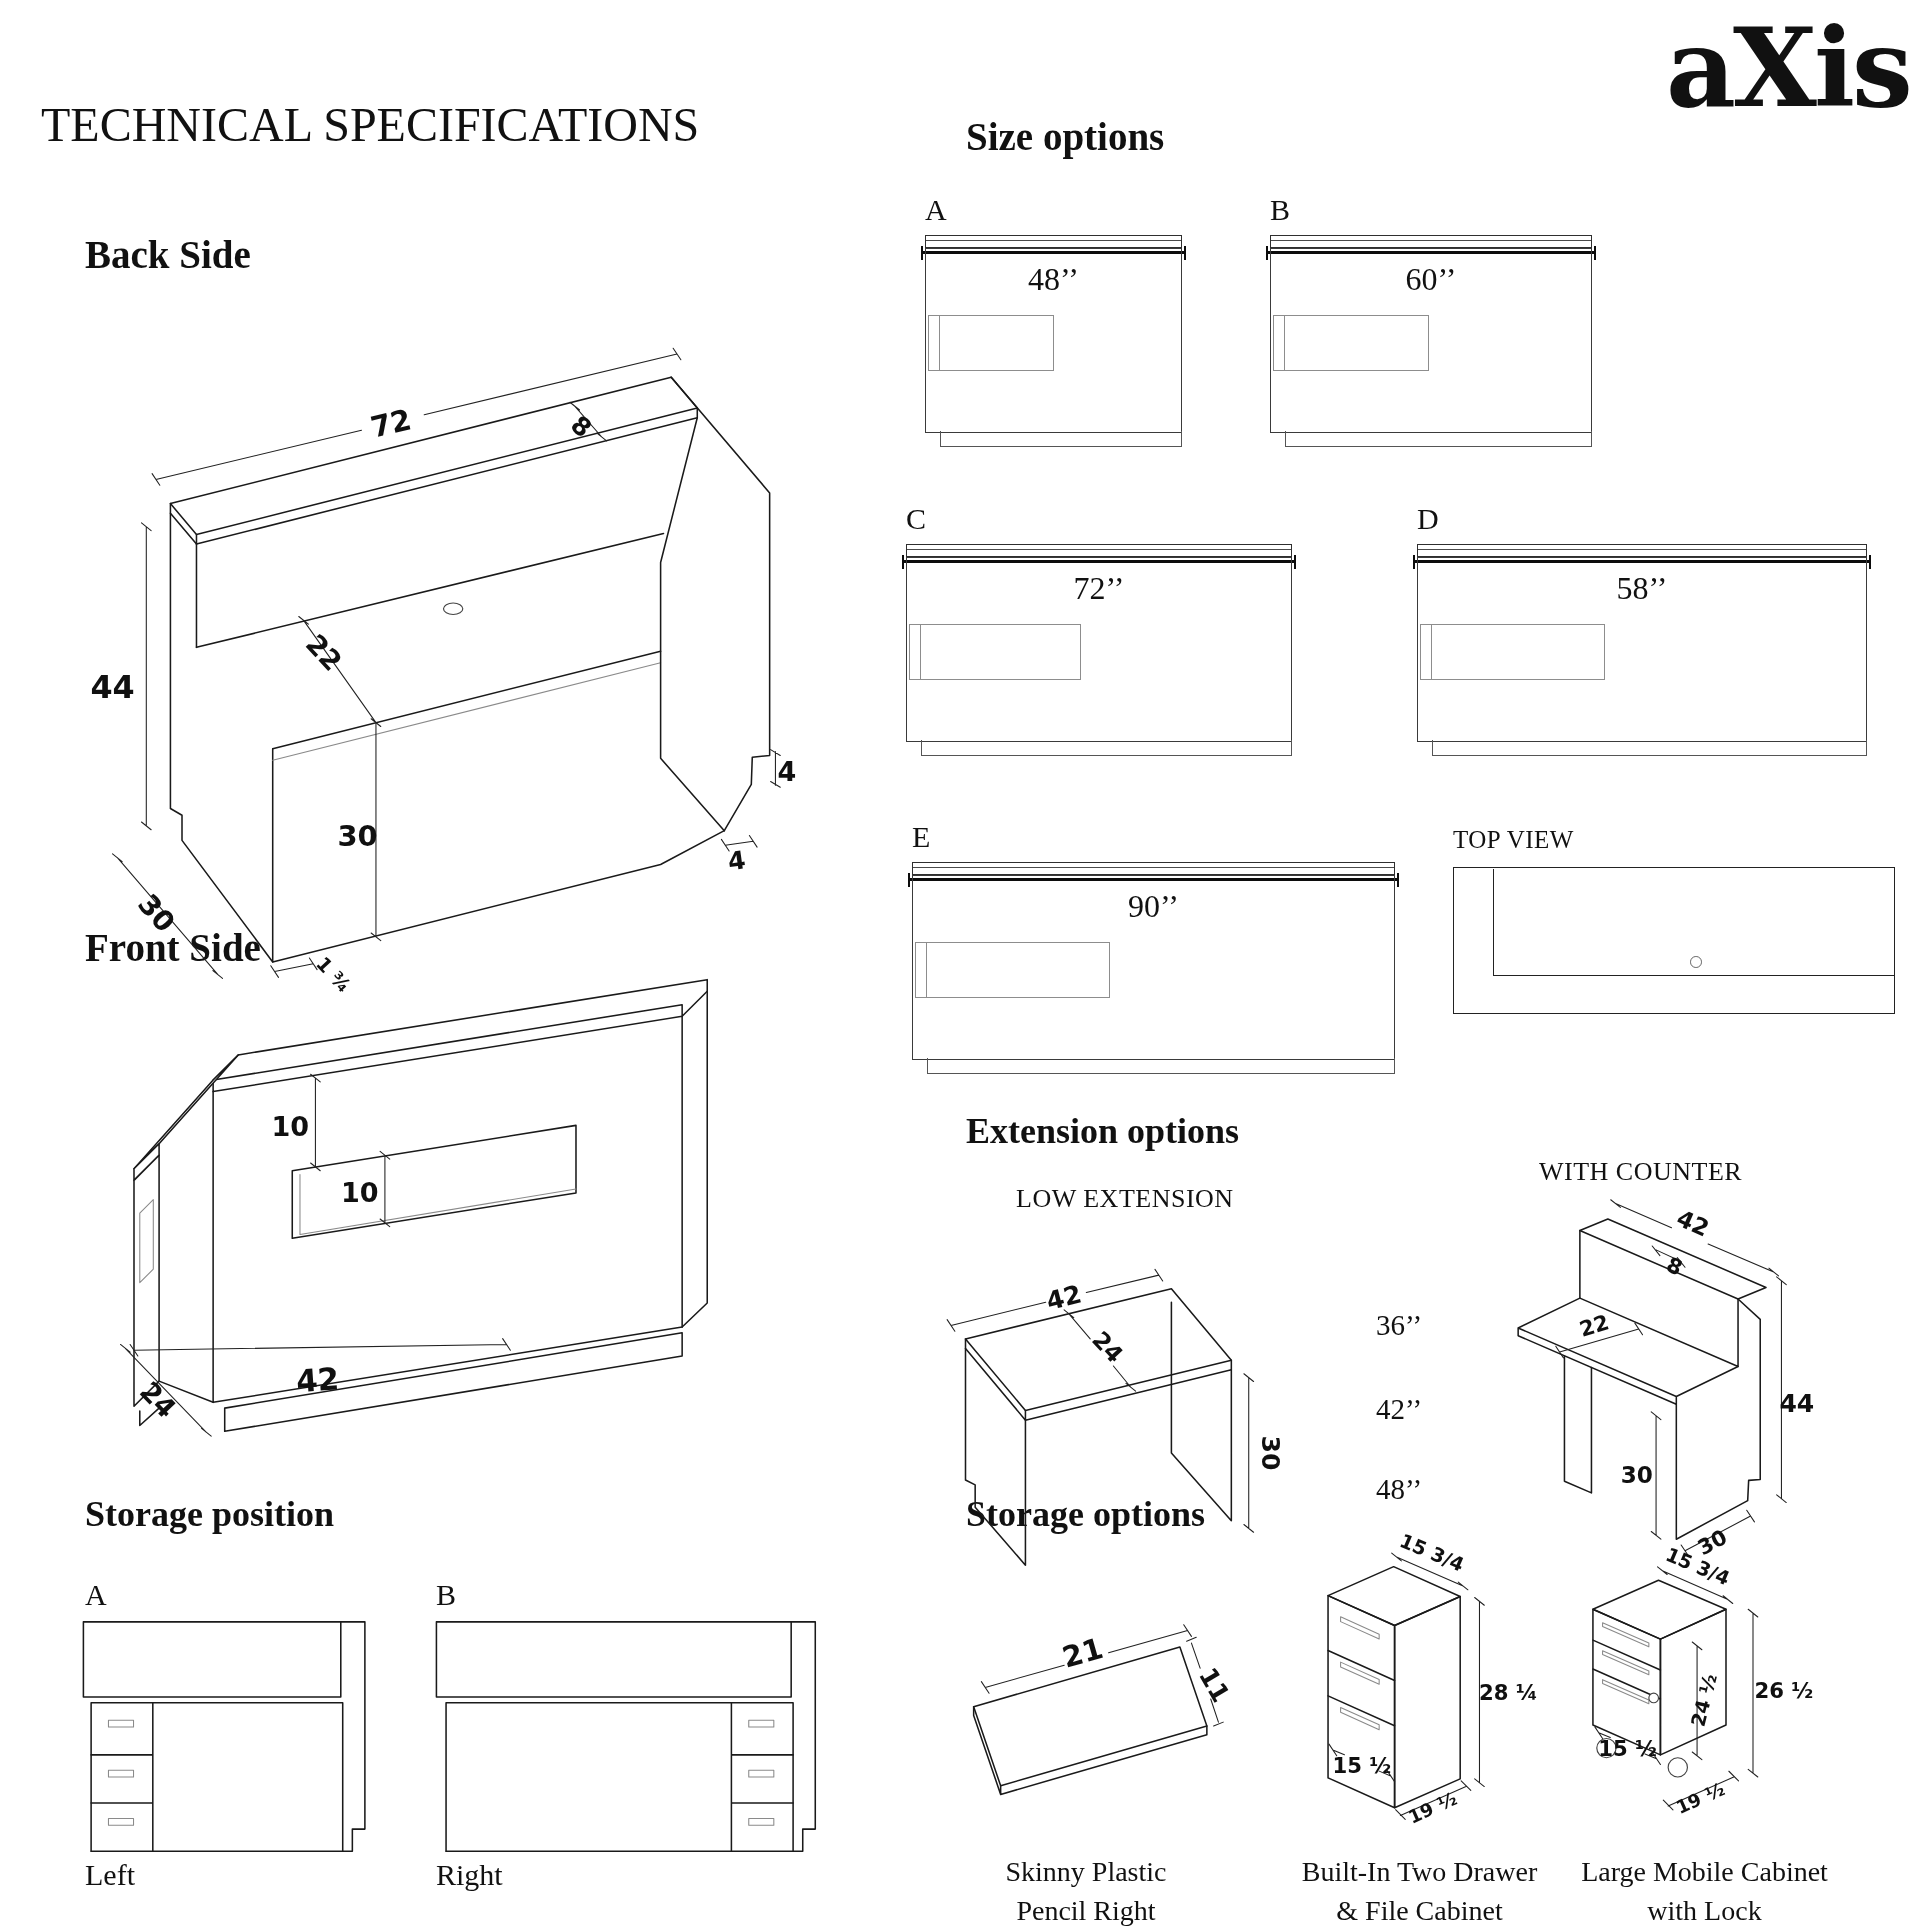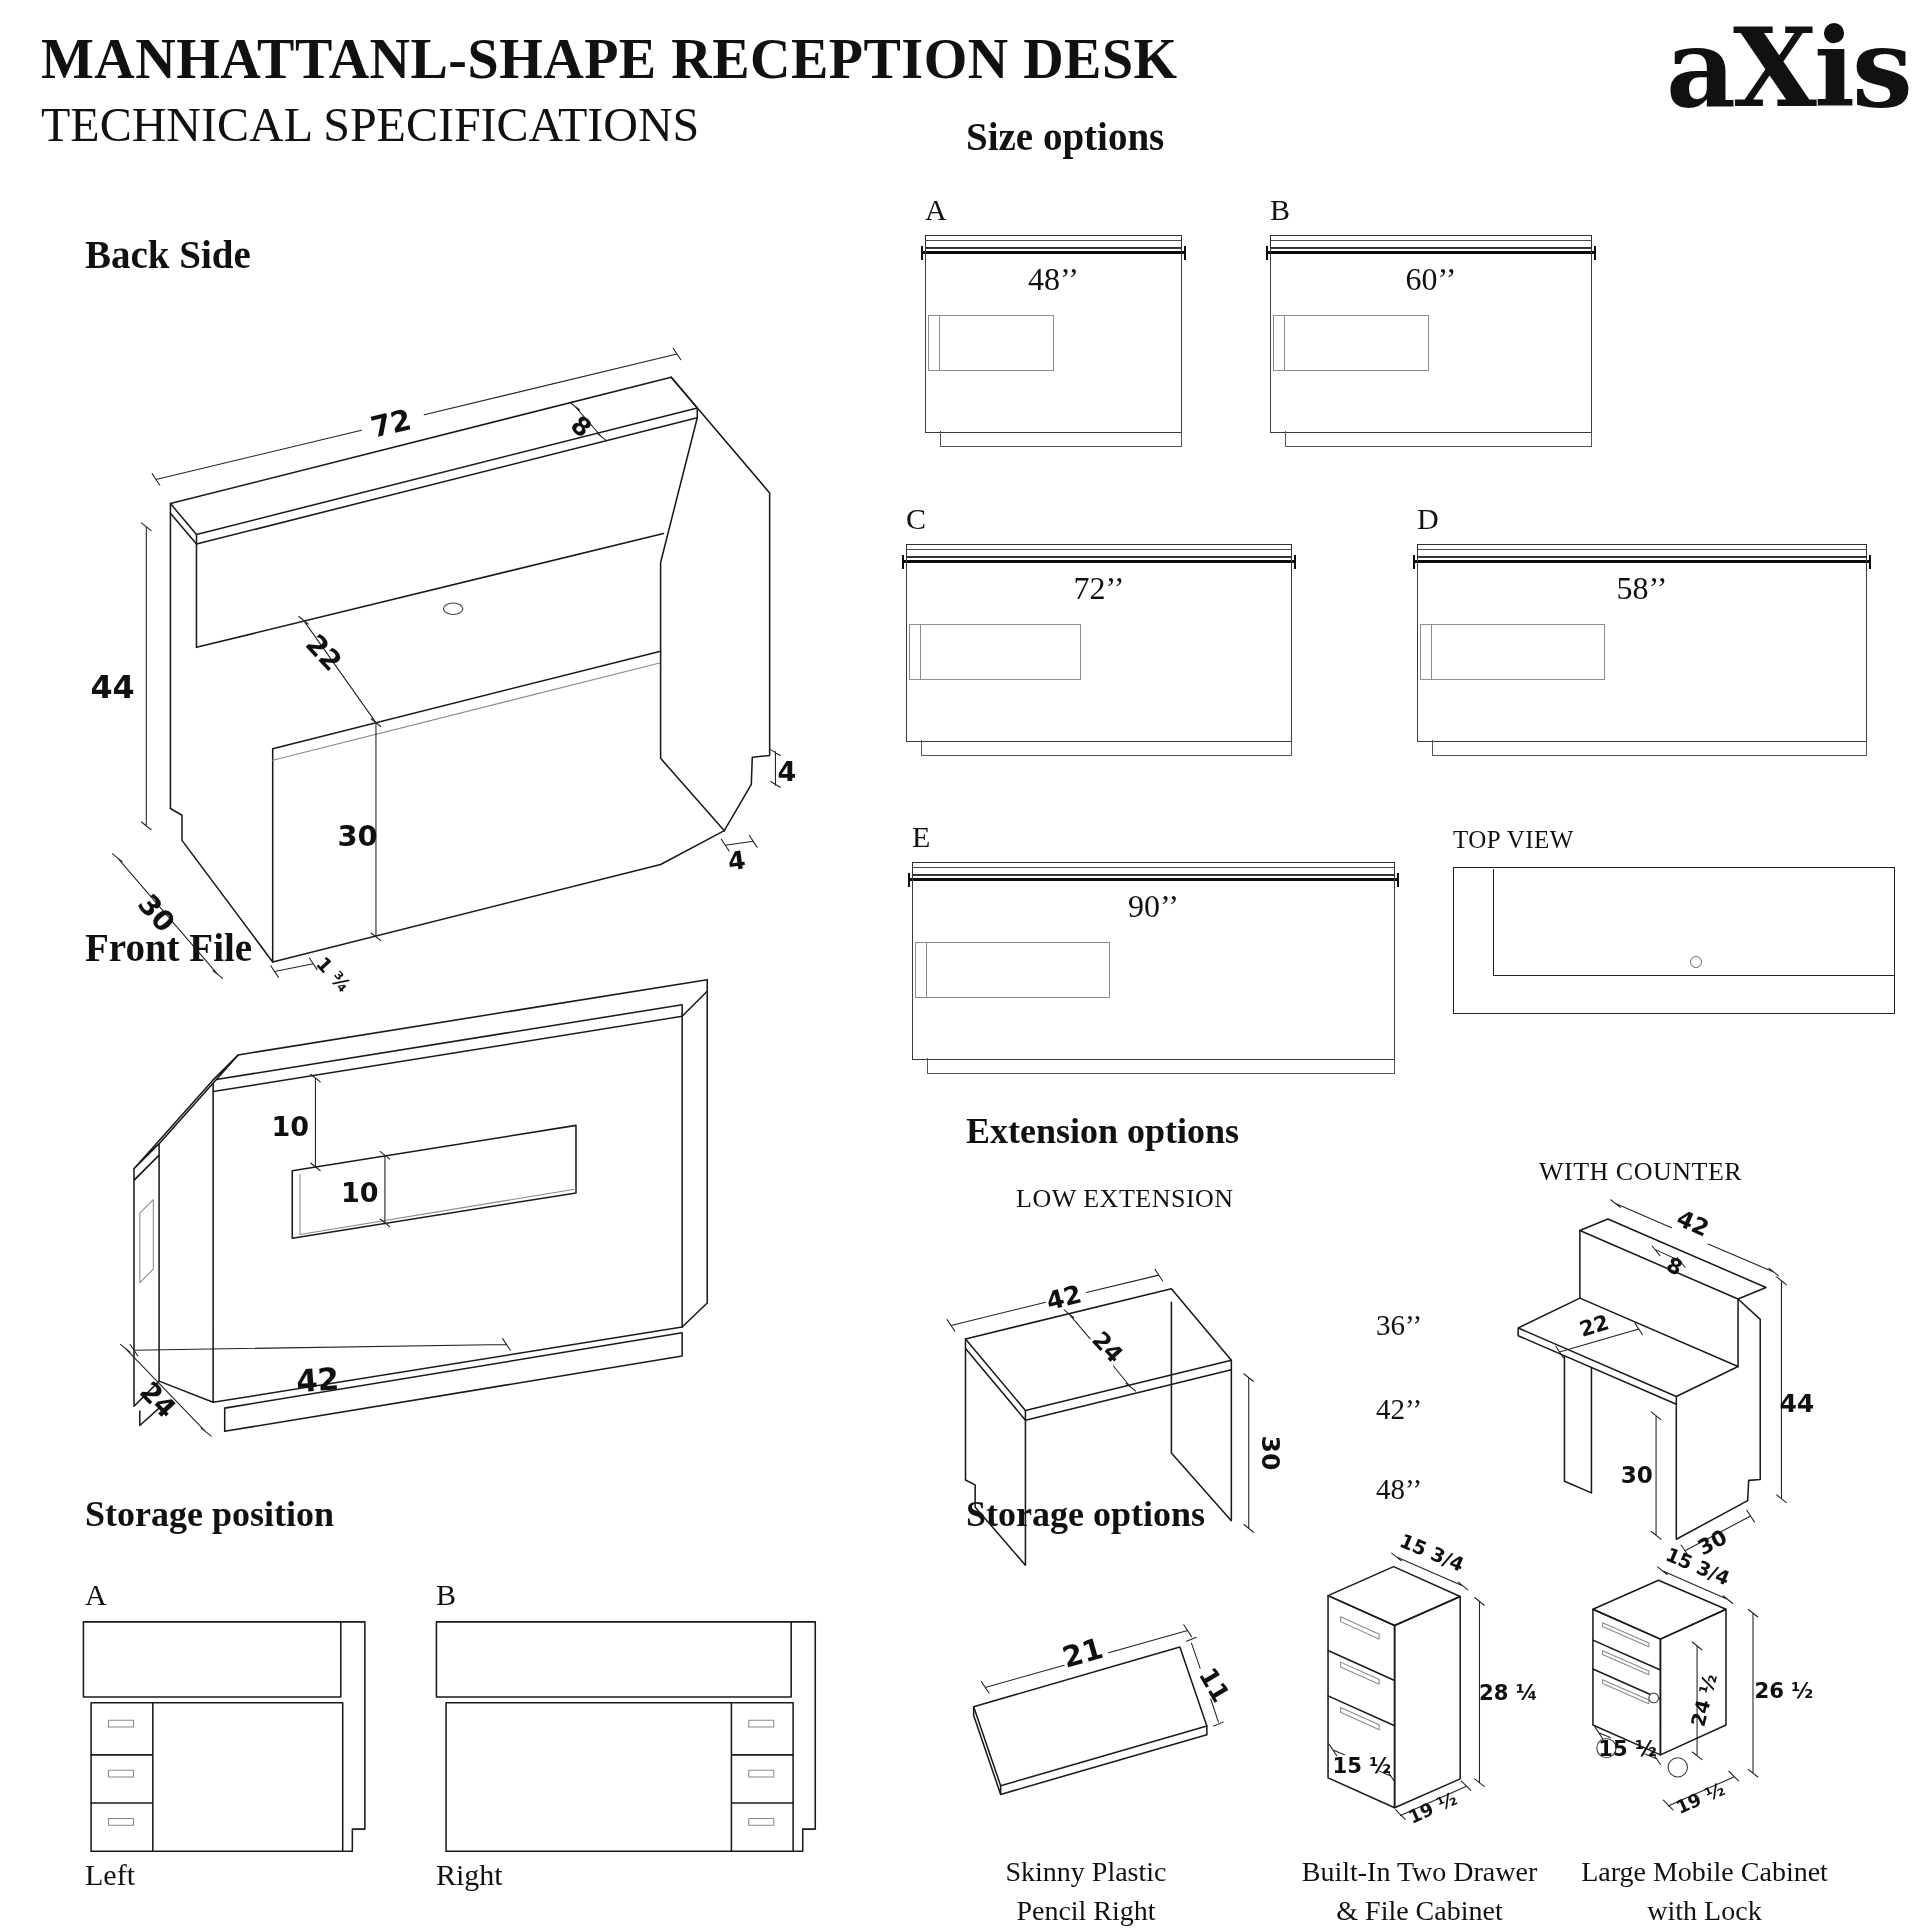--- a/index.html
+++ b/index.html
@@ -40,26 +40,25 @@
   .tv-out{position:absolute;border:1.9px solid #222;}
   .tv-v{position:absolute;border-left:1.5px solid #222;}
   .tv-h{position:absolute;border-top:1.5px solid #222;}
   .tv-c{position:absolute;width:9.7px;height:9.7px;border:1.2px solid #666;border-radius:50%;background:#fff;}
 </style>
 </head>
 <body>
 
 <div id="page">
 
-  <div class="abs h-title" style="left:41px;top:27px;">MANHATTANL-SHAPE RECEPTION DESK</div>
   <div class="abs h-sub" style="left:41px;top:97px;">TECHNICAL SPECIFICATIONS</div>
   <div class="abs logo" style="left:1666px;top:13.5px;">aXis</div>
 
   <div class="abs h-sec" style="left:85px;top:232px;font-size:39px;">Back Side</div>
-  <div class="abs h-sec" style="left:85px;top:925px;font-size:39px;">Front File</div>
+  <div class="abs h-sec" style="left:85px;top:925px;font-size:39px;">Front Side</div>
   <div class="abs h-sec" style="left:966px;top:114px;font-size:39px;">Size options</div>
   <div class="abs h-sec" style="left:966px;top:1110px;">Extension options</div>
   <div class="abs h-min" style="left:1016px;top:1184px;">LOW EXTENSION</div>
   <div class="abs h-min" style="left:1539px;top:1157px;">WITH COUNTER</div>
   <div class="abs h-sec" style="left:85px;top:1493px;">Storage position</div>
   <div class="abs h-sec" style="left:966px;top:1493px;">Storage options</div>
 
   <svg style="left:72px;top:319px;" width="743" height="676" viewBox="0 0 770 700">
     <g>
       <path d="M102,191 L621,60 L648,92 L129,223 Z"></path>

